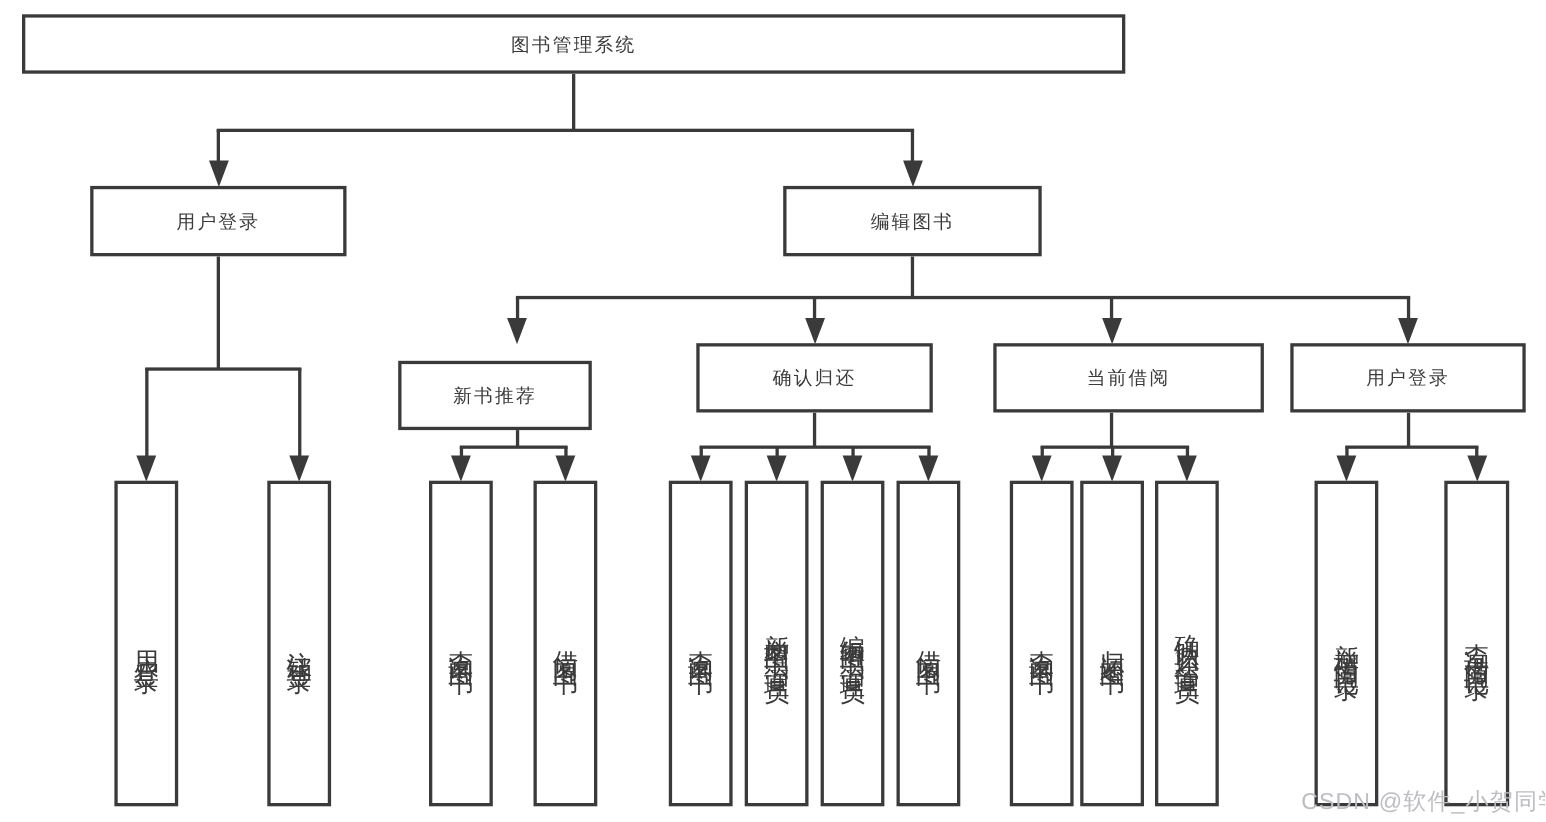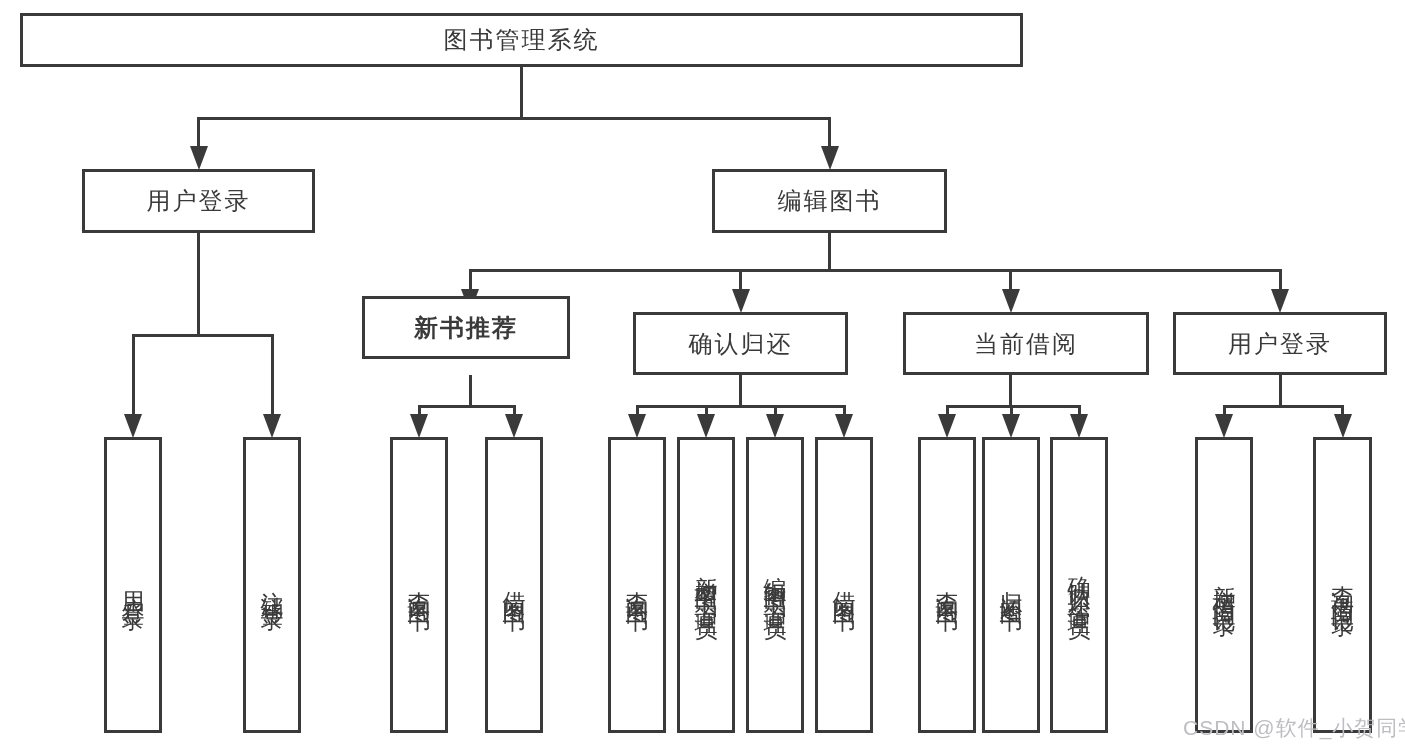--- a/index.html
+++ b/index.html
@@ -18,21 +18,21 @@
   }
   .node{
     position:absolute;
     box-sizing:border-box;
     border:3px solid var(--line-color);
     background:#fff;
     display:flex;
     align-items:center;
     justify-content:center;
     color:var(--text-color);
-    font-size:24px;
+    font-size:17px;
     letter-spacing:2px;
     z-index:2;
     white-space:nowrap;
   }
   .node.vertical{
     writing-mode:vertical-rl;
     text-orientation:mixed;
     font-size:23px;
     letter-spacing:6px;
     line-height:1;
@@ -117,21 +117,21 @@
       <div class="edge" style="left: 1222.5px; top: 404.5px; width: 121.5px; height: 3px;"></div>
       <div class="edge" style="left: 1222.5px; top: 406px; width: 3px; height: 9px;"></div>
       <div class="arrowhead" style="left: 1215px; top: 414px;"></div>
       <div class="edge" style="left: 1341px; top: 406px; width: 3px; height: 9px;"></div>
       <div class="arrowhead" style="left: 1333.5px; top: 414px;"></div>
     </div>
   <div id="nodes-layer">
       <div class="node" style="left: 20px; top: 13px; width: 1003px; height: 54px;">图书管理系统</div>
       <div class="node" style="left: 82px; top: 169px; width: 233px; height: 64px;">用户登录</div>
       <div class="node" style="left: 712px; top: 169px; width: 235px; height: 64px;">编辑图书</div>
-      <div class="node" style="left: 362px; top: 296px; width: 208px; height: 63px; font-weight: bold;">新书推荐</div>
+      <div class="node" style="left: 362px; top: 328px; width: 176px; height: 63px;">新书推荐</div>
       <div class="node" style="left: 633px; top: 312px; width: 215px; height: 63px;">确认归还</div>
       <div class="node" style="left: 903px; top: 312px; width: 246px; height: 63px;">当前借阅</div>
       <div class="node" style="left: 1173px; top: 312px; width: 214px; height: 63px;">用户登录</div>
       <div class="node vertical" style="left: 104px; top: 437px; width: 58px; height: 296px;">用户登录</div>
       <div class="node vertical" style="left: 243px; top: 437px; width: 58px; height: 296px;">注销登录</div>
       <div class="node vertical" style="left: 390px; top: 437px; width: 58px; height: 296px;">查询图书</div>
       <div class="node vertical" style="left: 485px; top: 437px; width: 58px; height: 296px;">借阅图书</div>
       <div class="node vertical" style="left: 608px; top: 437px; width: 58px; height: 296px;">查询图书</div>
       <div class="node vertical" style="left: 677px; top: 437px; width: 58px; height: 296px;">新增图书（管理员）</div>
       <div class="node vertical" style="left: 746px; top: 437px; width: 58px; height: 296px;">编辑图书（管理员）</div>

